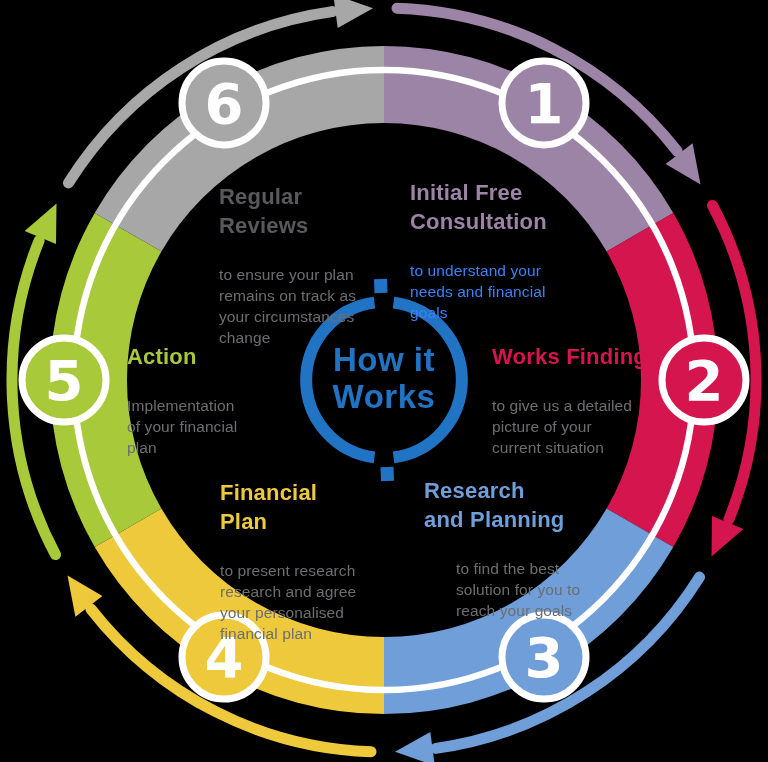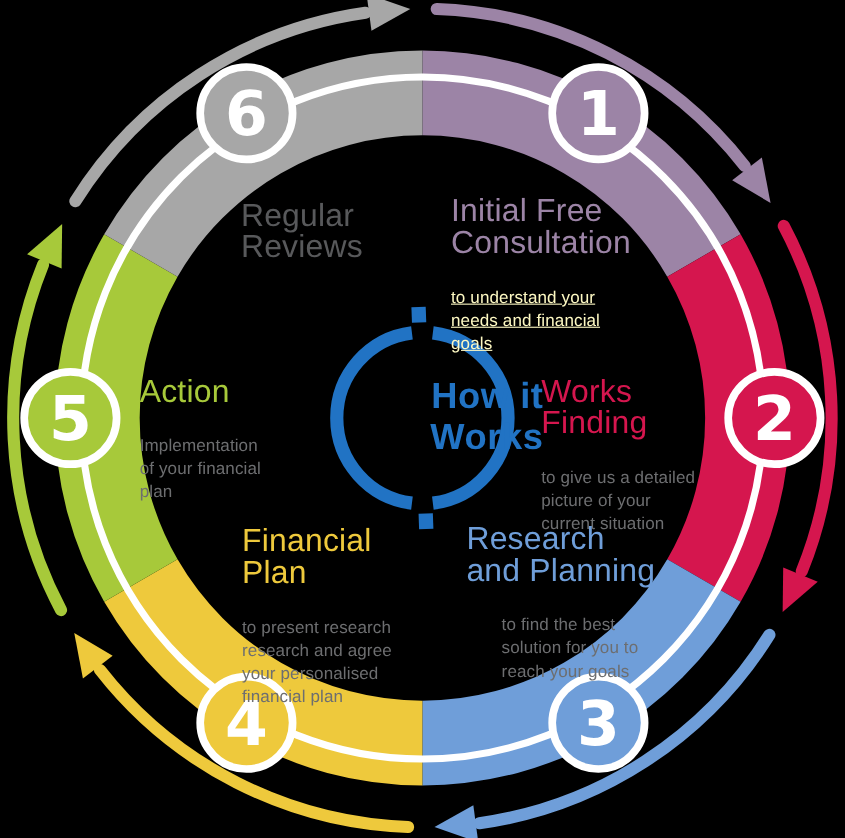--- a/index.html
+++ b/index.html
@@ -5,21 +5,21 @@
   html,body{margin:0;padding:0}
   body{
     width:768px;height:762px;position:relative;overflow:hidden;
     background:#000;
     font-family:"Liberation Sans", sans-serif;
   }
   #wheel-svg{position:absolute;left:0;top:0}
   .step-block{position:absolute;white-space:pre-line}
   .step-title{
     margin:0 0 6px 0;
-    font-size:29px;line-height:29px;font-weight:normal;letter-spacing:.2px;
+    font-size:22px;line-height:29px;font-weight:bold;letter-spacing:.2px;
   }
   .step-desc{
     margin:0;
     font-size:15.5px;line-height:21px;letter-spacing:.1px;
   }
   .pos-1{left:410px;top:160px;width:175px}
   .pos-2{left:492px;top:324px;width:175px}
   .pos-3{left:424px;top:458px;width:185px}
   .pos-4{left:220px;top:460px;width:175px}
   .pos-5{left:127px;top:324px;width:165px}
@@ -67,21 +67,21 @@
     <text x="224" y="122.9" text-anchor="middle" font-size="56" font-weight="bold" fill="#ffffff" font-family="&quot;DejaVu Sans&quot;, sans-serif">6</text>
     <path d="M393.5,302.6 A78,78 0 0 1 393.5,457.4" fill="none" stroke="#2173c4" stroke-width="12"></path>
     <path d="M374.5,457.4 A78,78 0 0 1 374.5,302.6" fill="none" stroke="#2173c4" stroke-width="12"></path>
     <line x1="381" y1="293.1" x2="380.5" y2="279.1" stroke="#2173c4" stroke-width="13"></line>
     <line x1="387" y1="466.9" x2="387.5" y2="480.9" stroke="#2173c4" stroke-width="13"></line>
   </svg>
 
 <div class="step-block pos-1">
   <h3 class="step-title" style="color: rgb(156, 132, 166);">Initial Free
 Consultation</h3>
-  <p class="step-desc" style="color: #fef9c3; text-decoration: underline;">to understand your
+  <p class="step-desc" style="color: #3b82f6;">to understand your
 needs and financial
 goals</p>
 </div>
 <div class="step-block pos-2">
   <h3 class="step-title" style="color: rgb(213, 22, 78);">Works Finding</h3>
   <p class="step-desc" style="color: rgb(109, 110, 112);">to give us a detailed
 picture of your
 current situation</p>
 </div>
 <div class="step-block pos-3">
@@ -101,16 +101,20 @@
 </div>
 <div class="step-block pos-5">
   <h3 class="step-title" style="color: rgb(167, 201, 58);">Action</h3>
   <p class="step-desc" style="color: rgb(109, 110, 112);">Implementation
 of your financial
 plan</p>
 </div>
 <div class="step-block pos-6">
   <h3 class="step-title" style="color: rgb(88, 89, 91);">Regular
 Reviews</h3>
+  <p class="step-desc" style="color: rgb(109, 110, 112);">to ensure your plan
+remains on track as
+your circumstances
+change</p>
 </div>
 
-<div class="center-label" style="color: rgb(33, 115, 196); text-align: right;">How it
+<div class="center-label" style="color: rgb(33, 115, 196);">How it
 Works</div>
 
 </body></html>

